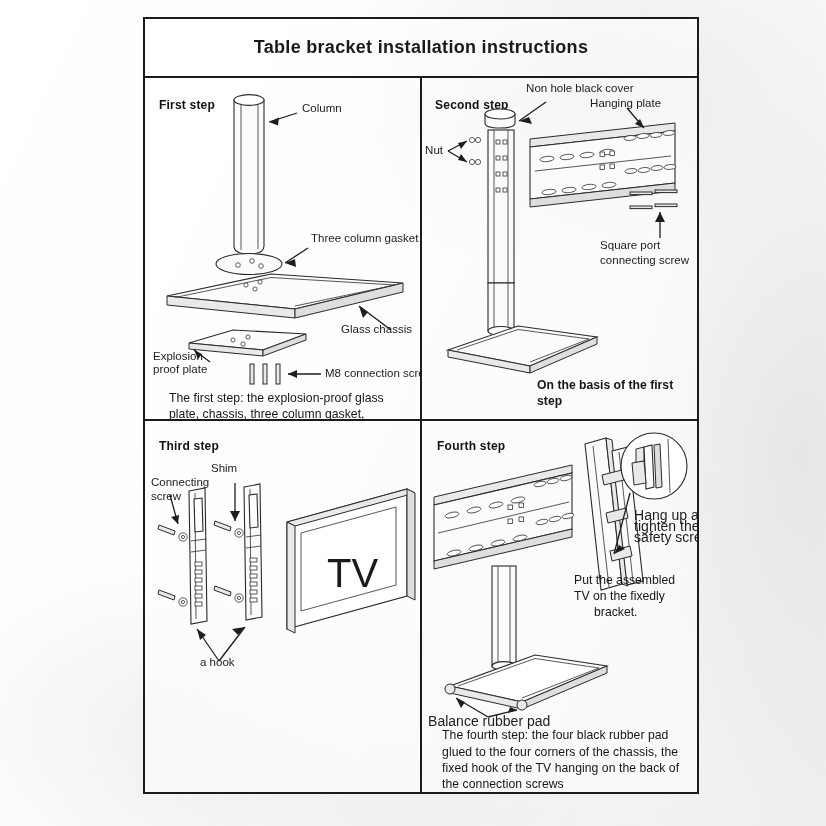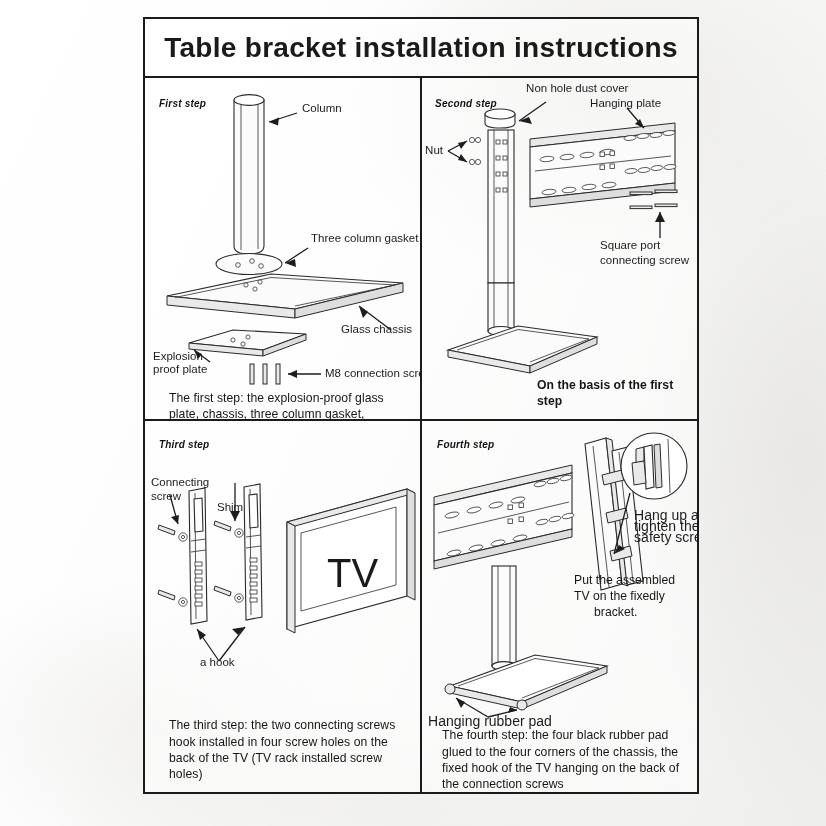--- a/index.html
+++ b/index.html
@@ -49,21 +49,21 @@
     left: 0; top: 0;
     width: 100%;
     height: 59px;
     border-bottom: 2.5px solid #1b1b1b;
     box-sizing: border-box;
     display: flex;
     align-items: center;
     justify-content: center;
   }
   .title-text {
-    font-size: 28px;
+    font-size: 18px;
     font-weight: bold;
     letter-spacing: 0.3px;
     color: #1a1a1a;
     white-space: nowrap;
   }
 
   
   .grid {
     position: absolute;
     left: 0;
@@ -76,26 +76,25 @@
     box-sizing: border-box;
     overflow: hidden;
   }
   .p1 { left:0;     top:0;     width:50.2%; height:48.1%; border-right:2.5px solid #1b1b1b; border-bottom:2.5px solid #1b1b1b; }
   .p2 { left:50.2%; top:0;     width:49.8%; height:48.1%; border-bottom:2.5px solid #1b1b1b; }
   .p3 { left:0;     top:48.1%; width:50.2%; height:51.9%; border-right:2.5px solid #1b1b1b; }
   .p4 { left:50.2%; top:48.1%; width:49.8%; height:51.9%; }
 
   .step-title {
     position: absolute;
-    font-size: 10px;
+    font-size: 12px;
     font-weight: bold;
     color: #121212;
     letter-spacing: 0.2px;
     white-space: nowrap;
-    font-style: italic;
   }
 
   .lbl {
     position: absolute;
     font-size: 11.5px;
     color: #1c1c1c;
     white-space: nowrap;
     line-height: 1.18;
   }
   .lbl.xs { font-size: 14px; }
@@ -330,21 +329,21 @@
             <path class="stroke-thin" d="M86,205 L86,253"></path>
             <ellipse class="fill-light" cx="79" cy="253" rx="13" ry="4.5"></ellipse>
 
             <path class="fill-light" d="M26,272 L96,248 L175,259 L108,288 Z"></path>
             <path class="fill-shade" d="M26,272 L26,279 L108,295 L108,288 Z"></path>
             <path class="fill-shade2" d="M108,288 L108,295 L175,266 L175,259 Z"></path>
             <path class="stroke-thin" d="M35,272 L96,251.5 L167,261 L108,284"></path>
           </g>
         </svg>
 
-        <div class="lbl" style="left:104px; top:4px;">Non hole dust cover</div>
+        <div class="lbl" style="left:104px; top:4px;">Non hole black cover</div>
 
         <div class="lbl" style="left:168px; top:19px;">Hanging plate</div>
 
         <div class="lbl" style="left:3px; top:66px;">Nut</div>
 
         <div class="lbl" style="left:178px; top:161px;">Square port</div>
         <div class="lbl" style="left:178px; top:176px;">connecting screw</div>
 
         <div class="caption-inline" style="left:115px; top:300px;font-weight:bold;">On the basis of the first step</div>
 
@@ -436,25 +435,24 @@
             <path class="stroke-thin" d="M156,112 L251,86 L251,164 L156,190 Z"></path>
 
             <path class="fill-shade" d="M142,208 L150,212 L150,105 L142,101 Z"></path>
             <text class="tvtext" x="182" y="166">TV</text>
           </g>
         </svg>
 
         <div class="lbl" style="left:6px; top:55px;">Connecting</div>
         <div class="lbl" style="left:6px; top:69px;">screw</div>
 
-        <div class="lbl" style="left:72px; top:41px;margin-top:39px;">Shim</div>
+        <div class="lbl" style="left:66px; top:41px;">Shim</div>
 
         <div class="lbl" style="left:55px; top:235px;">a hook</div>
 
-        <div class="body-text" style="left:24px; top:296px; width:244px;">The third step: the two connecting screws hook installed in four screw holes on the back of the TV (TV rack installed screw holes)</div>
       </div>
 
       <div class="panel p4">
 
         <div class="step-title" style="left:15px; top:18px;">Fourth step</div>
 
         <svg class="art" width="277" height="404" viewBox="0 0 277 404">
 
           <g>
             <path class="fill-shade" d="M12,76 L150,44 L150,52 L12,84 Z"></path>
@@ -535,20 +533,20 @@
         </svg>
 
         <div class="lbl xs" style="left:212px; top:86px;">Hang up and</div>
         <div class="lbl xs" style="left:212px; top:97px;">tighten the</div>
         <div class="lbl xs" style="left:212px; top:108px;">safety screw</div>
 
         <div class="caption-inline" style="left:152px; top:152px;">Put the assembled</div>
         <div class="caption-inline" style="left:152px; top:168px;">TV on the fixedly</div>
         <div class="caption-inline" style="left:152px; top:184px;padding-left:20px;">bracket.</div>
 
-        <div class="lbl xs" style="left:6px; top:292px;">Hanging rubber pad</div>
+        <div class="lbl xs" style="left:6px; top:292px;">Balance rubber pad</div>
 
         <div class="body-text" style="left:20px; top:306px; width:250px;">The fourth step: the four black rubber pad glued to the four corners of the chassis, the fixed hook of the TV hanging on the back of the connection screws</div>
       </div>
 
     </div>
   </div>
 </div>
 
 </body></html>

